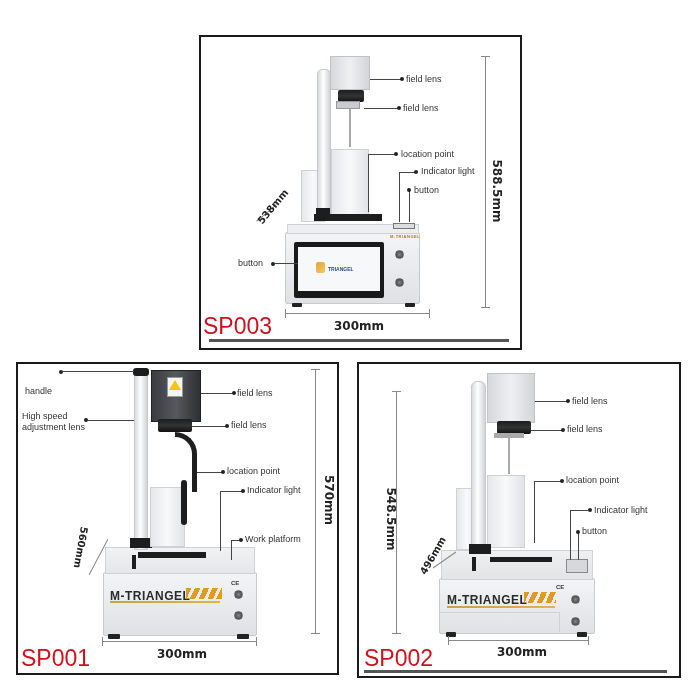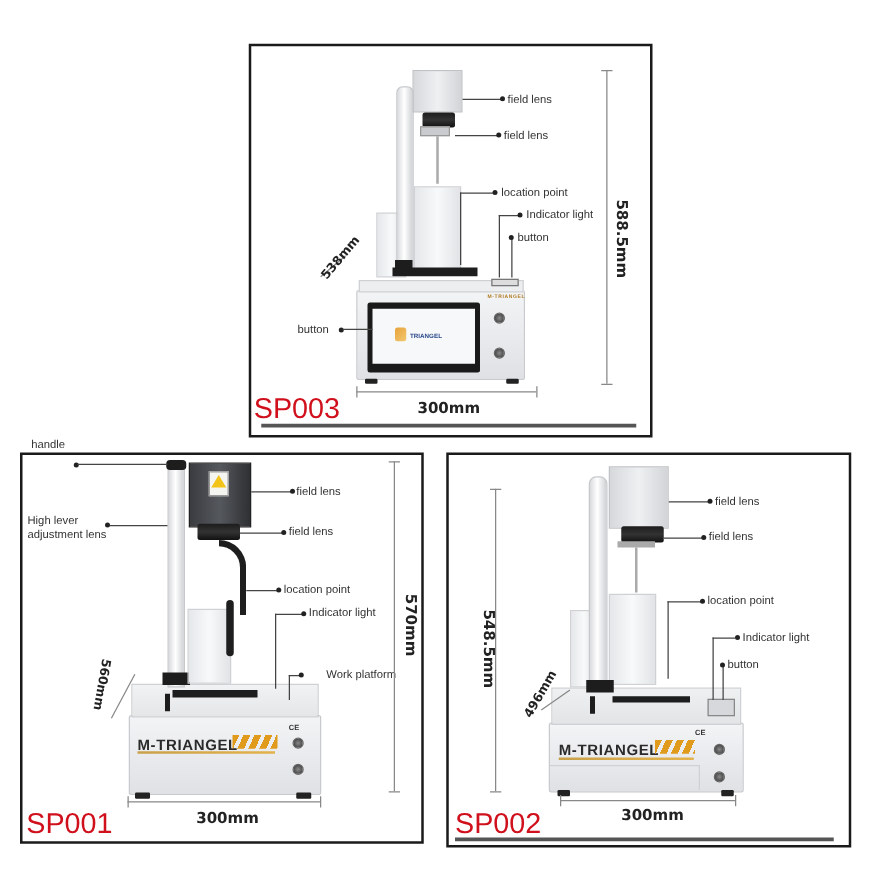--- a/index.html
+++ b/index.html
@@ -147,25 +147,25 @@
   <div class="warn" style="left:169px; top:380px;"></div>
   <div class="lens" style="left:158px; top:419px; width:34px; height:13px;"></div>
   <div class="cable" style="left:175px; top:432px; width:22px; height:60px;"></div>
   <div class="abs" style="left:181px; top:480px; width:6px; height:45px; background:#1e1e1e; border-radius:3px;"></div>
 
   <div class="black-bar" style="left:138px; top:552px; width:68px; height:6px;"></div>
   <div class="black-bar" style="left:132px; top:555px; width:4px; height:14px;"></div>
 </div>
 
 <div>
-  <div class="lbl" style="left:25px; top:350px;">handle</div>
+  <div class="lbl" style="left:25px; top:386px;">handle</div>
   <div class="dot" style="left:59px; top:370px;"></div>
   <div class="hline" style="left:62px; top:371px; width:72px;"></div>
 
-  <div class="lbl" style="left:22px; top:411px;">High lever</div>
+  <div class="lbl" style="left:22px; top:411px;">High speed</div>
   <div class="lbl" style="left:22px; top:422px;">adjustment lens</div>
   <div class="dot" style="left:84px; top:418px;"></div>
   <div class="hline" style="left:88px; top:420px; width:46px;"></div>
 
   <div class="hline" style="left:201px; top:393px; width:33px;"></div>
   <div class="dot" style="left:232px; top:391px;"></div>
   <div class="lbl" style="left:237px; top:388px;">field lens</div>
 
   <div class="hline" style="left:192px; top:426px; width:35px;"></div>
   <div class="dot" style="left:225px; top:424px;"></div>
@@ -176,21 +176,21 @@
   <div class="lbl" style="left:227px; top:466px;">location point</div>
 
   <div class="vline" style="left:220px; top:491px; height:60px;"></div>
   <div class="hline" style="left:220px; top:491px; width:22px;"></div>
   <div class="dot" style="left:241px; top:489px;"></div>
   <div class="lbl" style="left:247px; top:485px;">Indicator light</div>
 
   <div class="vline" style="left:231px; top:540px; height:20px;"></div>
   <div class="hline" style="left:231px; top:540px; width:9px;"></div>
   <div class="dot" style="left:239px; top:538px;"></div>
-  <div class="lbl" style="left:261px; top:534px;">Work platform</div>
+  <div class="lbl" style="left:245px; top:534px;">Work platform</div>
 </div>
 
 <div class="dim-v" style="left:315px; top:369px; height:264px;"></div>
 <div class="tick-h" style="left:311px; top:369px;"></div>
 <div class="tick-h" style="left:311px; top:633px;"></div>
 <div class="dim-text rot90" style="left:304px; top:493px;">570mm</div>
 
 <div class="dim-h" style="left:102px; top:641px; width:154px;"></div>
 <div class="tick-v" style="left:102px; top:637px;"></div>
 <div class="tick-v" style="left:256px; top:637px;"></div>

